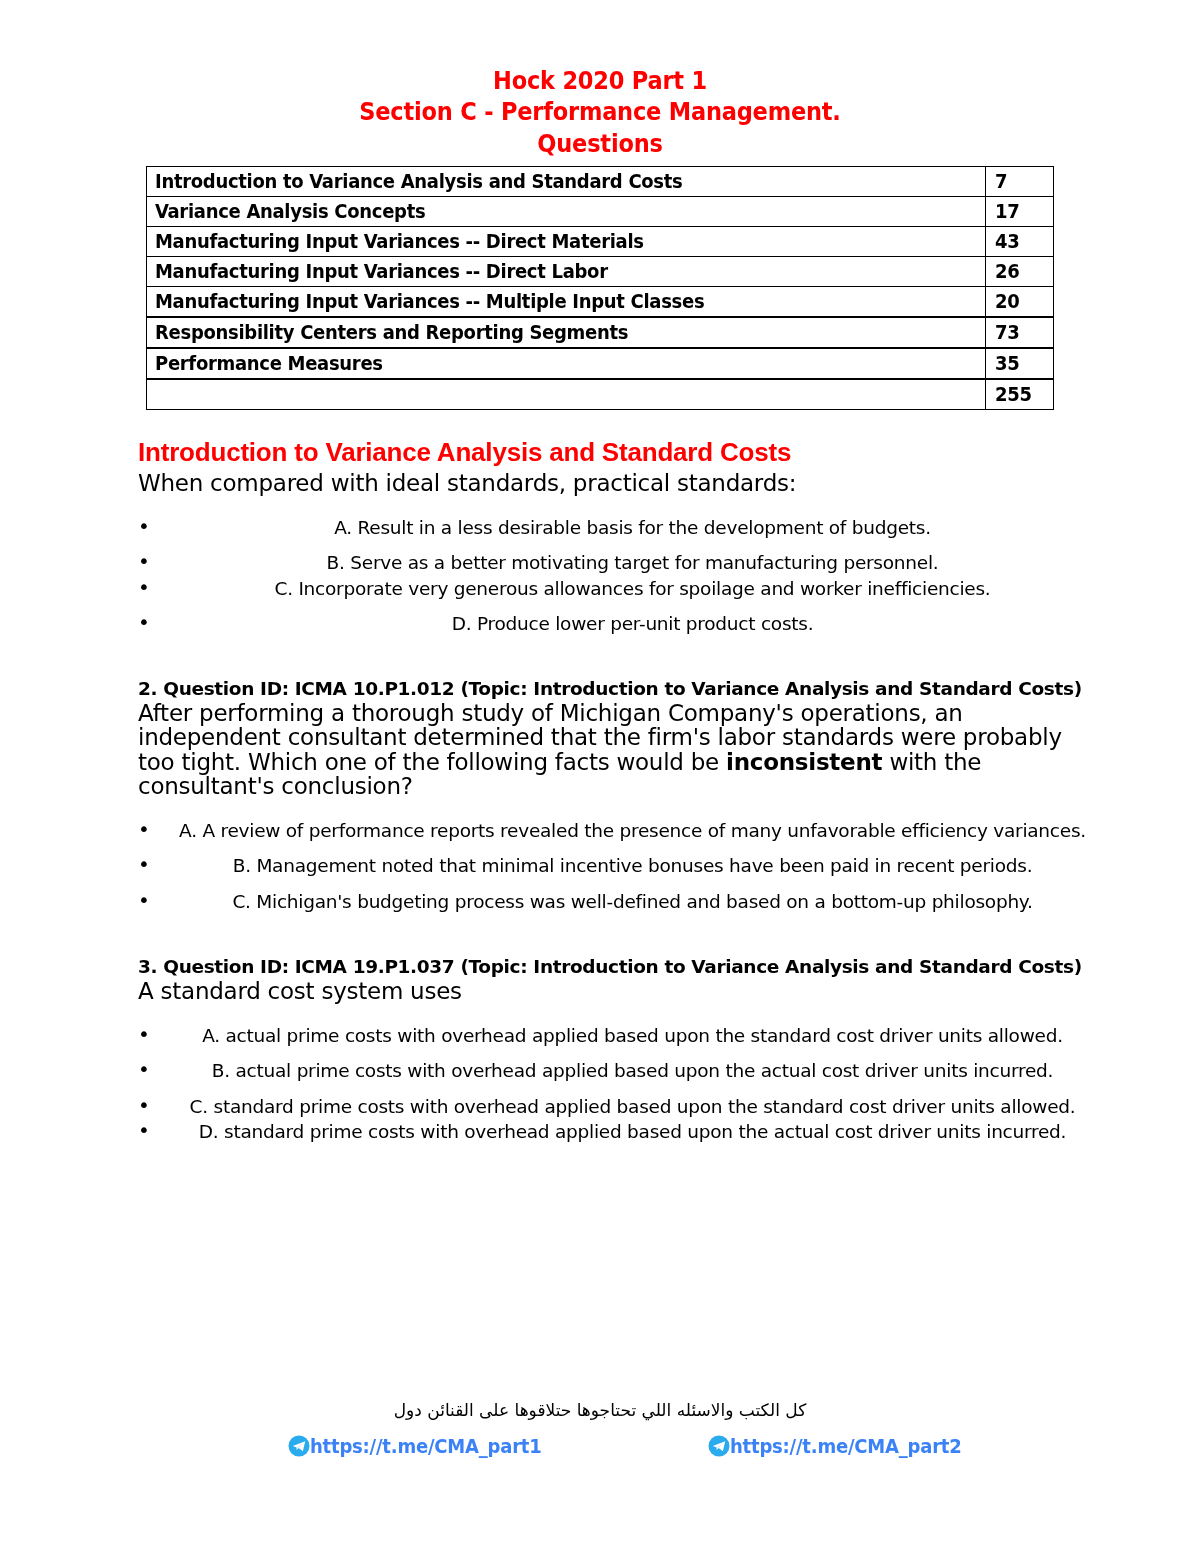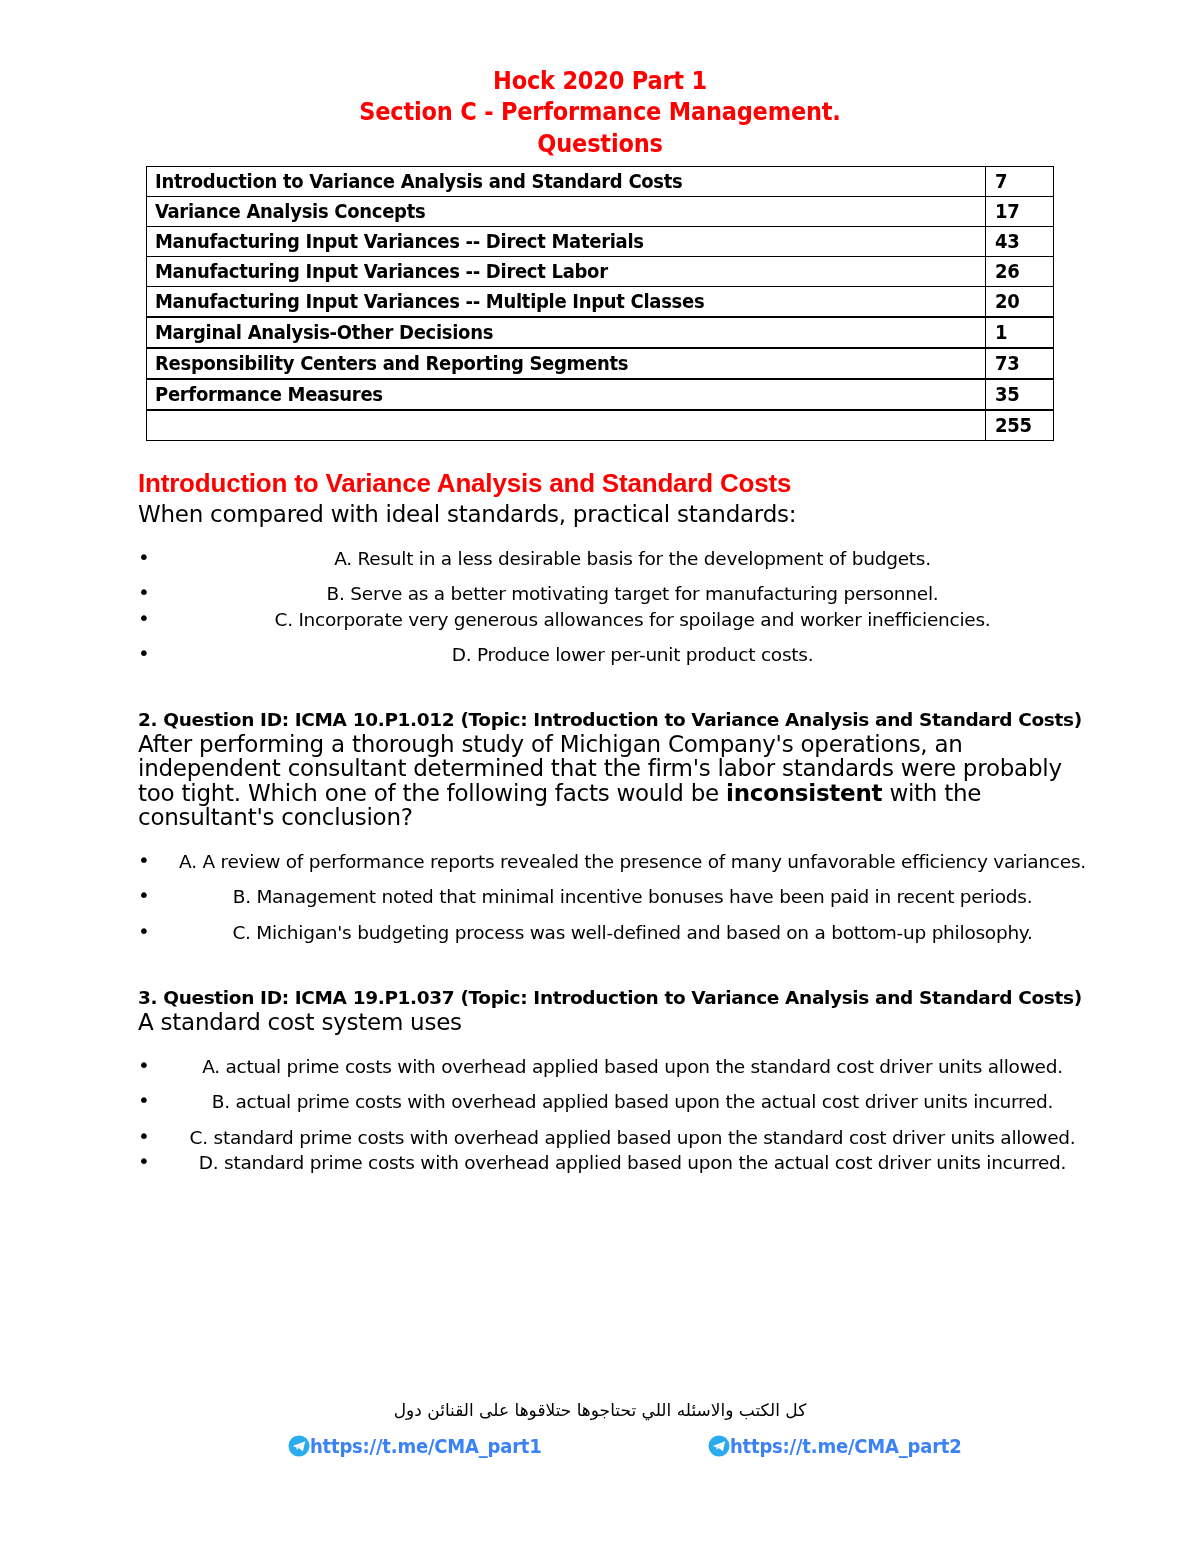--- a/index.html
+++ b/index.html
@@ -197,24 +197,20 @@
           <td>Manufacturing Input Variances -- Direct Materials</td>
           <td class="count">43</td>
         </tr>
         <tr>
           <td>Manufacturing Input Variances -- Direct Labor</td>
           <td class="count">26</td>
         </tr>
         <tr>
           <td>Manufacturing Input Variances -- Multiple Input Classes</td>
           <td class="count">20</td>
-        </tr>
-        <tr class="thick-top">
-          <td>Marginal Analysis-Other Decisions</td>
-          <td class="count">1</td>
         </tr>
         <tr class="thick-top">
           <td>Responsibility Centers and Reporting Segments</td>
           <td class="count">73</td>
         </tr>
         <tr class="thick-top">
           <td>Performance Measures</td>
           <td class="count">35</td>
         </tr>
         <tr class="total">

